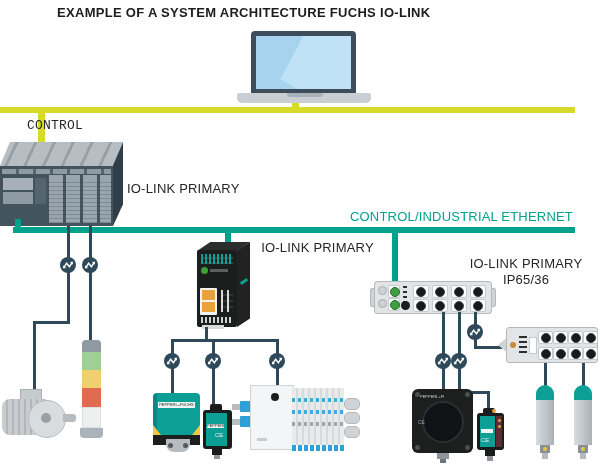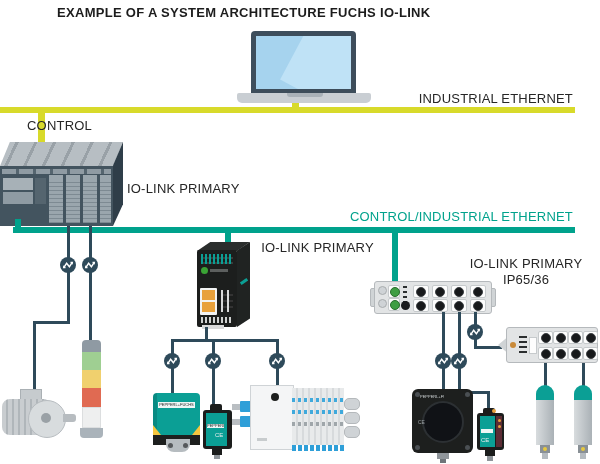--- a/index.html
+++ b/index.html
@@ -18,35 +18,34 @@
   .microtext{font-size:4px;line-height:4px;color:#1d1f1e;overflow:hidden;letter-spacing:0;}
 </style>
 </head>
 <body>
 
 <div class="canvas">
 
   <div class="abs txt title" style="left:57px;top:5px;">EXAMPLE OF A SYSTEM ARCHITECTURE FUCHS IO-LINK</div>
 
   <div class="abs ybus" style="left:0;top:107px;width:575px;height:6px;"></div>
-  <div class="abs txt" style="left:380px;top:91px;width:193px;text-align:right;">INDUSTRIAL ETHERNET</div>
 
   <div class="abs ybus" style="left:292px;top:101px;width:7px;height:7px;"></div>
   <div class="abs ybus" style="left:38px;top:113px;width:7px;height:38px;"></div>
 
   <div class="abs" style="left:237px;top:31px;width:134px;height:72px;">
     <div class="abs" style="left:14px;top:0;width:105px;height:62px;background:#3d4d5b;border-radius:4px 4px 0 0;"></div>
     <div class="abs" style="left:19px;top:5px;width:95px;height:53px;background:#a6d3ee;overflow:hidden;">
       <div class="abs" style="left:40px;top:-20px;width:90px;height:90px;background:#bfe2f6;transform:rotate(28deg);"></div>
     </div>
     <div class="abs" style="left:0;top:62px;width:134px;height:10px;background:#c9ced3;border-radius:2px 2px 5px 5px;"></div>
     <div class="abs" style="left:50px;top:62px;width:36px;height:4px;background:#a9b1b8;border-radius:0 0 3px 3px;"></div>
   </div>
 
-  <div class="abs txt" style="left:27px;top:118px;">CONTROL</div>
+  <div class="abs txt" style="left:27px;top:118px;font-family:Liberation Mono, monospace;">CONTROL</div>
 
   <div class="abs" style="left:0;top:142px;width:123px;height:84px;">
     <div class="abs" style="left:0;top:0;width:123px;height:24px;background:repeating-linear-gradient(115deg,#b7bec3 0 14px,#99a1a7 14px 17px);clip-path:polygon(8% 0,100% 0,92% 100%,0 100%);"></div>
     <div class="abs" style="left:113px;top:0;width:10px;height:84px;background:#2f3e49;clip-path:polygon(0 28%,100% 0,100% 74%,0 100%);"></div>
     <div class="abs" style="left:0;top:24px;width:113px;height:60px;background:#43545f;">
       <div class="abs" style="left:2px;top:3px;width:109px;height:5px;background:repeating-linear-gradient(90deg,#8f9ba3 0 14px,#55656f 14px 17px);"></div>
       <div class="abs" style="left:3px;top:12px;width:30px;height:12px;background:#a7b1b7;"></div>
       <div class="abs" style="left:3px;top:26px;width:30px;height:12px;background:#8f9ba3;"></div>
       <div class="abs" style="left:35px;top:12px;width:11px;height:26px;background:#55656f;"></div>
       <div class="abs" style="left:49px;top:9px;width:14px;height:48px;background:linear-gradient(#9aa6ad,#9aa6ad 6px,transparent 6px),repeating-linear-gradient(180deg,#9aa6ad 0 3px,#7d8a92 3px 4px);"></div>

